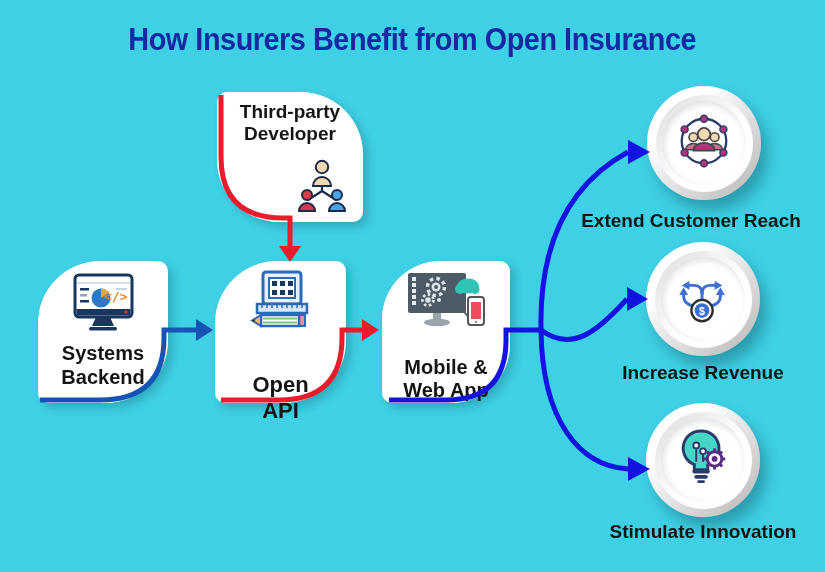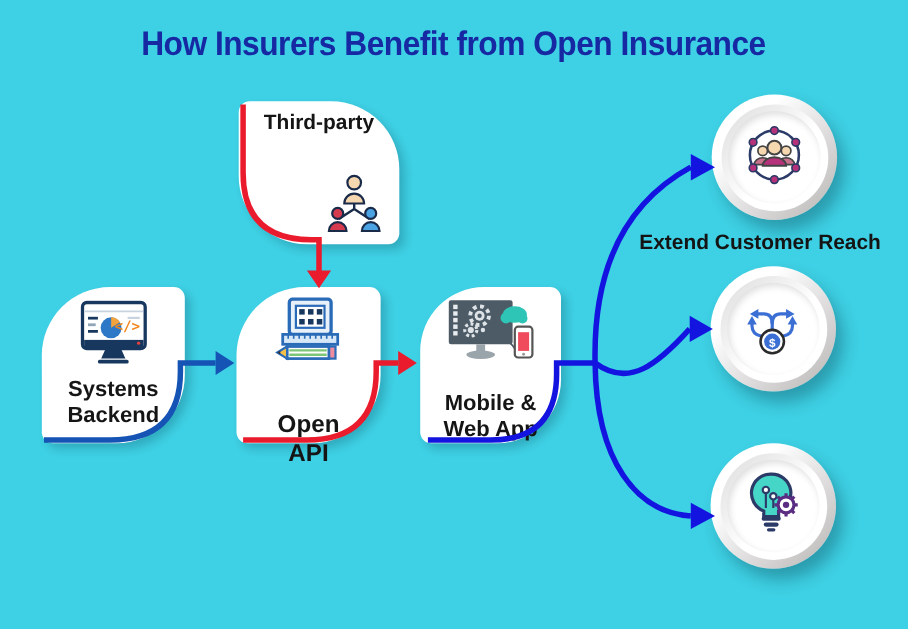--- a/index.html
+++ b/index.html
@@ -90,20 +90,21 @@
 
 <div class="stage">
 
   <div class="title">
     <span>How Insurers Benefit from Open Insurance</span>
   </div>
 
   <div class="fbox box-thirdparty">
     <div class="label">
       <div>Third-party</div>
+      <div>Developer</div>
     </div>
     <div class="iconwrap">
       <svg width="56" height="54" viewBox="0 0 56 54">
         <path d="M28 26 V33 M28 33 L14 42 M28 33 L42 42" stroke="#1A2B4A" stroke-width="2.2" fill="none"></path>
         <circle cx="28" cy="9" r="6.2" fill="#F5D7B0" stroke="#1A2B4A" stroke-width="2"></circle>
         <path d="M19 28 a9 9 0 0 1 18 0 z" fill="#F5D7B0" stroke="#1A2B4A" stroke-width="2"></path>
         <circle cx="13" cy="37" r="5" fill="#D63A4E" stroke="#1A2B4A" stroke-width="2"></circle>
         <path d="M5 53 a8 8 0 0 1 16 0 z" fill="#D63A4E" stroke="#1A2B4A" stroke-width="2"></path>
         <circle cx="43" cy="37" r="5" fill="#4BA3E3" stroke="#1A2B4A" stroke-width="2"></circle>
         <path d="M35 53 a8 8 0 0 1 16 0 z" fill="#4BA3E3" stroke="#1A2B4A" stroke-width="2"></path>
@@ -240,20 +241,21 @@
             <polygon points="45.5,27 54.5,27 50,19"></polygon>
           </g>
           <circle cx="31" cy="43" r="11" fill="#fff" stroke="#2B2B2B" stroke-width="2.4"></circle>
           <circle cx="31" cy="43" r="7.6" fill="#3B6FD4"></circle>
           <text x="31" y="47.6" text-anchor="middle" font-size="11" font-weight="bold" fill="#fff" font-family="Liberation Sans, sans-serif">$</text>
         </svg>
         </span>
       </div>
     </div>
   </div>
+  <div class="blabel blabel2">Increase Revenue</div>
 
   <div class="badge badge3">
     <div class="badge-mid">
       <div class="badge-inner">
         <span>
         <svg width="56" height="62" viewBox="0 0 58 64">
           <path d="M27 4 a18 18 0 0 0 -7 34.8 V44 h14 V38.8 A18 18 0 0 0 27 4 Z" fill="#45D6C8" stroke="#2B3A67" stroke-width="3"></path>
           <path d="M22 36 V22 M29 36 V28" stroke="#2B3A67" stroke-width="2" fill="none"></path>
           <circle cx="22" cy="19" r="3" fill="#fff" stroke="#2B3A67" stroke-width="2"></circle>
           <circle cx="29" cy="25" r="3" fill="#fff" stroke="#2B3A67" stroke-width="2"></circle>
@@ -270,20 +272,21 @@
             <line x1="33.2" y1="40.8" x2="35.6" y2="38.4"></line>
                 <line x1="46.4" y1="27.6" x2="48.8" y2="25.2"></line>
           </g>
           <circle cx="41" cy="33" r="7.5" fill="#fff" stroke="#5A2D82" stroke-width="3"></circle>
           <circle cx="41" cy="33" r="3" fill="#5A2D82"></circle>
         </svg>
         </span>
       </div>
     </div>
   </div>
+  <div class="blabel blabel3">Stimulate Innovation</div>
 
   <svg class="connectors" viewBox="0 0 825 572">
 
     <g>
       <path d="M 221 95 V 157 Q 221 218 283 218 H 290 V 247" stroke="#EA1B2D" stroke-width="5" fill="none"></path>
       <polygon points="279,246 301,246 290,262" fill="#EA1B2D"></polygon>
     </g>
 
     <g>
       <path d="M 40 400 H 100 Q 164 400 164 338 V 330 H 196" stroke="#1553B5" stroke-width="5" fill="none"></path>

